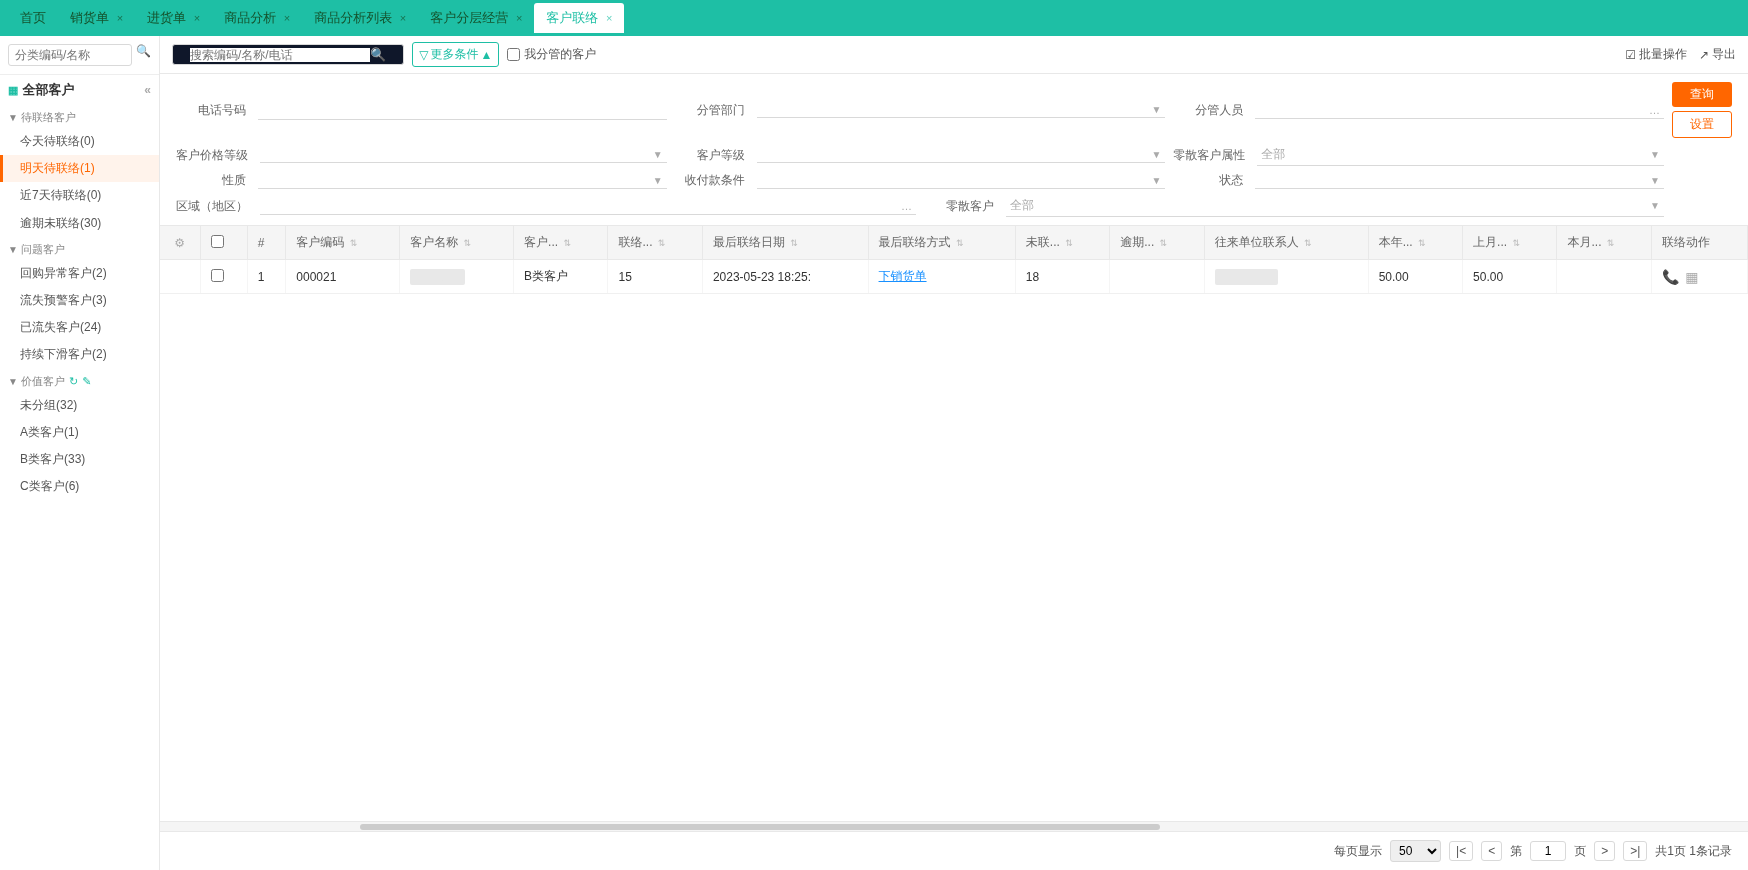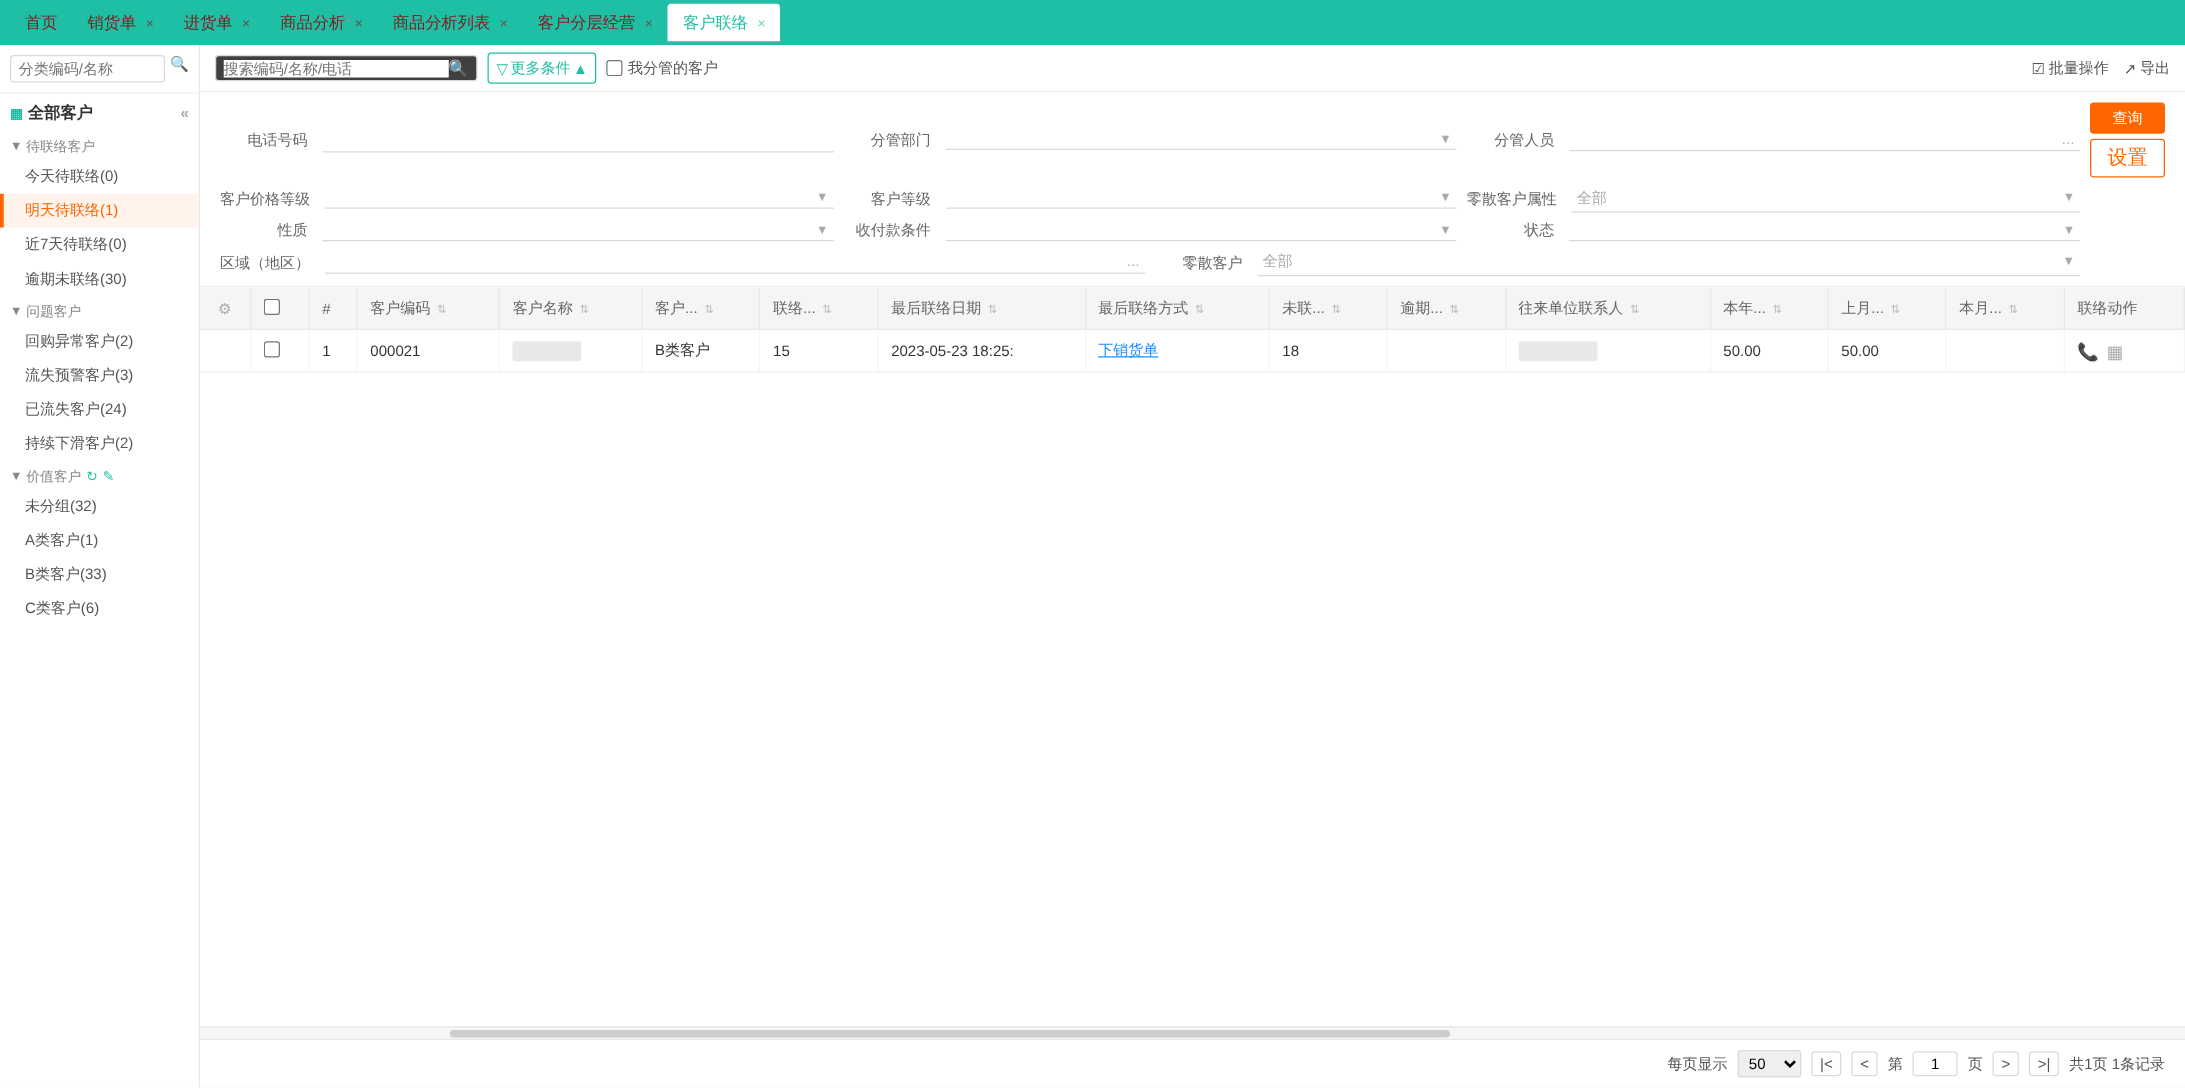--- a/index.html
+++ b/index.html
@@ -7,21 +7,21 @@
 
     
     .top-nav {
       background: #1ebfa5;
       height: 36px;
       display: flex;
       align-items: center;
       padding: 0 8px;
     }
     .nav-item {
-      color: #7f1d1d;
+      color: #14532d;
       padding: 6px 12px;
       cursor: pointer;
       font-size: 13px;
       white-space: nowrap;
       border-radius: 3px 3px 0 0;
     }
     .nav-item.active {
       background: #fff;
       color: #1ebfa5;
     }
@@ -125,22 +125,22 @@
       padding: 6px 12px;
       display: flex;
       align-items: center;
       gap: 8px;
     }
     .search-input-wrap {
       display: flex;
       align-items: center;
       border: 1px solid #d9d9d9;
       border-radius: 3px;
-      padding: 2px 6px;
-      background: #404040;
+      padding: 2px 17px;
+      background: #0f172a;
     }
     .search-input-wrap input {
       border: none;
       outline: none;
       font-size: 12px;
       width: 180px;
       color: #aaa;
     }
     .search-icon-btn {
       color: #aaa;
@@ -261,21 +261,21 @@
       cursor: pointer;
       font-size: 12px;
     }
     .btn-settings {
       background: #fff;
       color: #f60;
       border: 1px solid #f60;
       border-radius: 3px;
       padding: 4px 12px;
       cursor: pointer;
-      font-size: 16px;
+      font-size: 12px;
     }
 
     
     .table-wrap {
       flex: 1;
       overflow: auto;
       background: #fff;
       margin: 0;
       padding: 0 0;
     }

